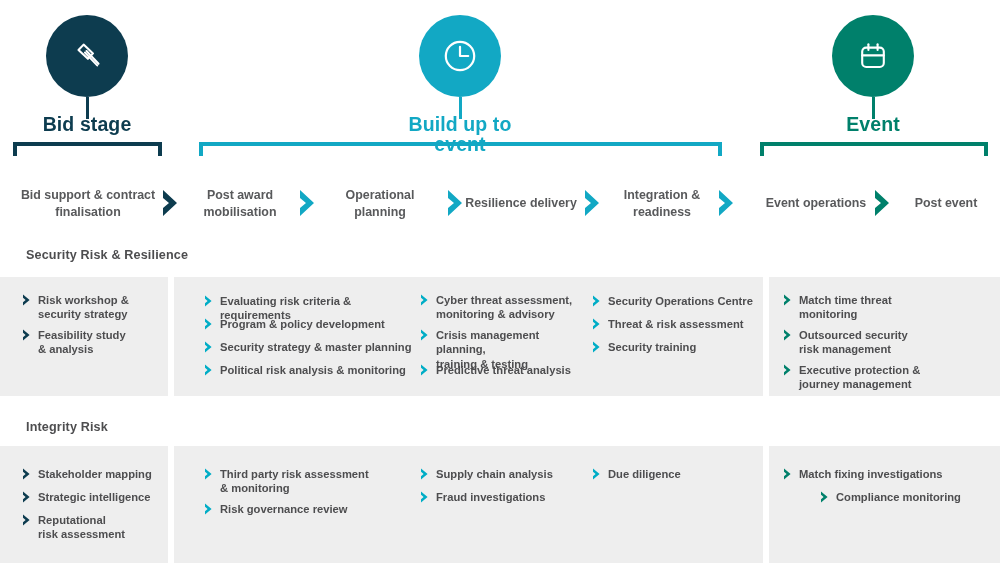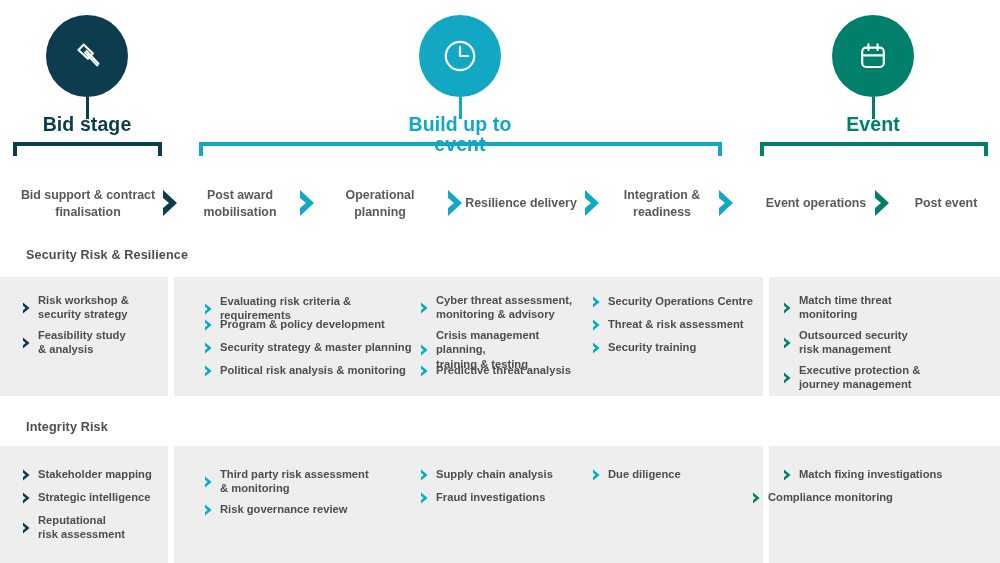--- a/index.html
+++ b/index.html
@@ -39,21 +39,21 @@
   }
   .chev{position:absolute;top:50%;transform:translateY(-50%);width:22px;height:30px;}
 
   
   .sec-label{
     position:absolute;left:26px;font-size:12.6px;font-weight:bold;
     color:#4d4d4f;letter-spacing:.15px;
   }
   .panel{position:absolute;background:#eeeeee;}
 
-  .svc{position:absolute;display:flex;align-items:center;gap:7px;}
+  .svc{position:absolute;display:flex;align-items:flex-start;gap:7px;}
   .svc .arw{flex:0 0 auto;margin-top:1px;}
   .svc .txt{
     font-size:11.2px;font-weight:bold;color:#4d4d4f;line-height:1.28;
     white-space:pre-line;
   }
 </style>
 </head>
 <body>
 
 <div class="canvas">
@@ -324,20 +324,20 @@
       </svg>
     <div class="txt">Due diligence</div>
   </div>
 
   <div class="svc" style="left:783px;top:467px;width:170px;">
     <svg class="arw" width="9" height="12" viewBox="0 0 9 12">
         <path d="M1 0.5 L7.6 6 L1 11.5 L1 8.2 L3.6 6 L1 3.8 Z" fill="#00806b"></path>
       </svg>
     <div class="txt">Match fixing investigations</div>
   </div>
-  <div class="svc" style="left:752px;top:490px;width:170px;">
+  <div class="svc" style="left:820px;top:490px;width:170px;">
     <svg class="arw" width="9" height="12" viewBox="0 0 9 12">
         <path d="M1 0.5 L7.6 6 L1 11.5 L1 8.2 L3.6 6 L1 3.8 Z" fill="#00806b"></path>
       </svg>
     <div class="txt">Compliance monitoring</div>
   </div>
 
 </div>
 
 </body></html>

